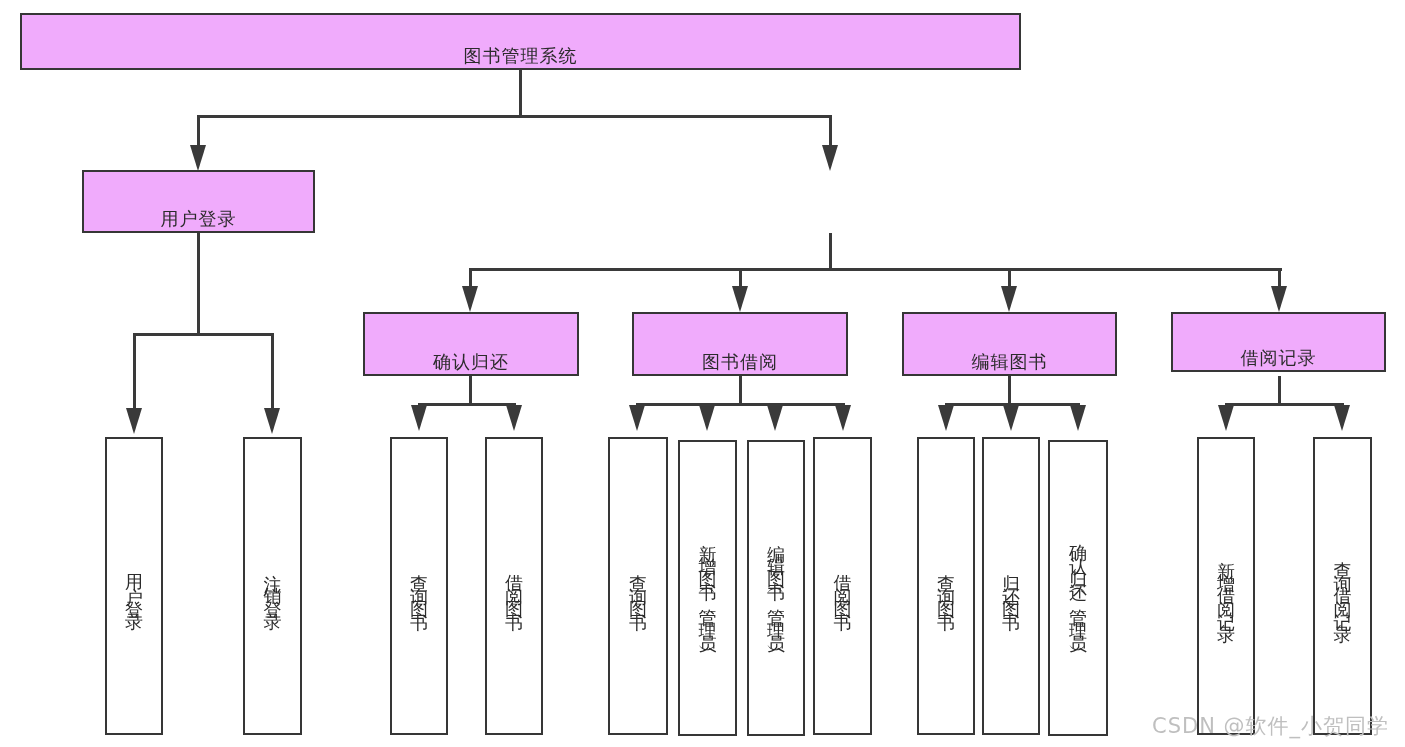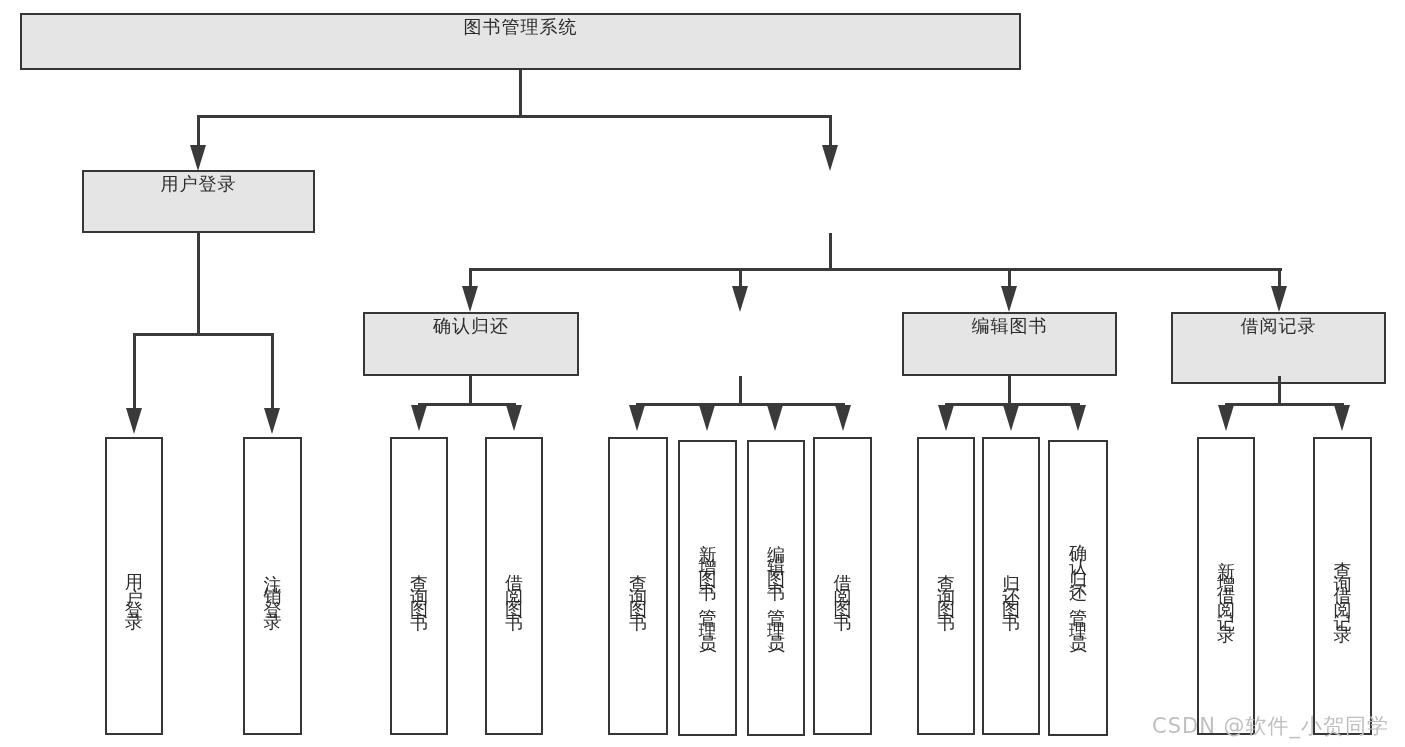--- a/index.html
+++ b/index.html
@@ -7,22 +7,22 @@
     position:relative;
     width:1405px;height:747px;
     background:#ffffff;
     font-family:"DejaVu Sans","Liberation Sans",sans-serif;
     overflow:hidden;
   }
   .box{
     position:absolute;
     box-sizing:border-box;
     border:2.5px solid #363636;
-    background:#e5e5e5;
-    display:flex;align-items:flex-start;justify-content:center;
+    background:#f0abfc;
+    display:flex;align-items:flex-end;justify-content:center;
     color:#2b2b2b;
     font-size:18px;
     letter-spacing:1px;
   }
   .vbox{
     position:absolute;
     box-sizing:border-box;
     border:2.5px solid #363636;
     background:#ffffff;
     display:flex;align-items:center;justify-content:center;
@@ -60,24 +60,27 @@
     <span>图书管理系统</span>
   </div>
 
   <div class="box" style="left:82px;top:170px;width:233px;height:63px;">
     <span>用户登录</span>
   </div>
 
   <div class="box" style="left:363px;top:312px;width:216px;height:64px;">
     <span>确认归还</span>
   </div>
+  <div class="box" style="left:632px;top:312px;width:216px;height:64px;">
+    <span>图书借阅</span>
+  </div>
   <div class="box" style="left:902px;top:312px;width:215px;height:64px;">
     <span>编辑图书</span>
   </div>
-  <div class="box" style="left:1171px;top:312px;width:215px;height:72px;">
+  <div class="box" style="left:1171px;top:312px;width:215px;height:60px;">
     <span>借阅记录</span>
   </div>
 
   <div class="vbox" style="left:105px;top:437px;width:58px;height:298px;">
     <span class="vtext">用户登录</span>
   </div>
   <div class="vbox" style="left:243px;top:437px;width:59px;height:298px;">
     <span class="vtext">注销登录</span>
   </div>
 

